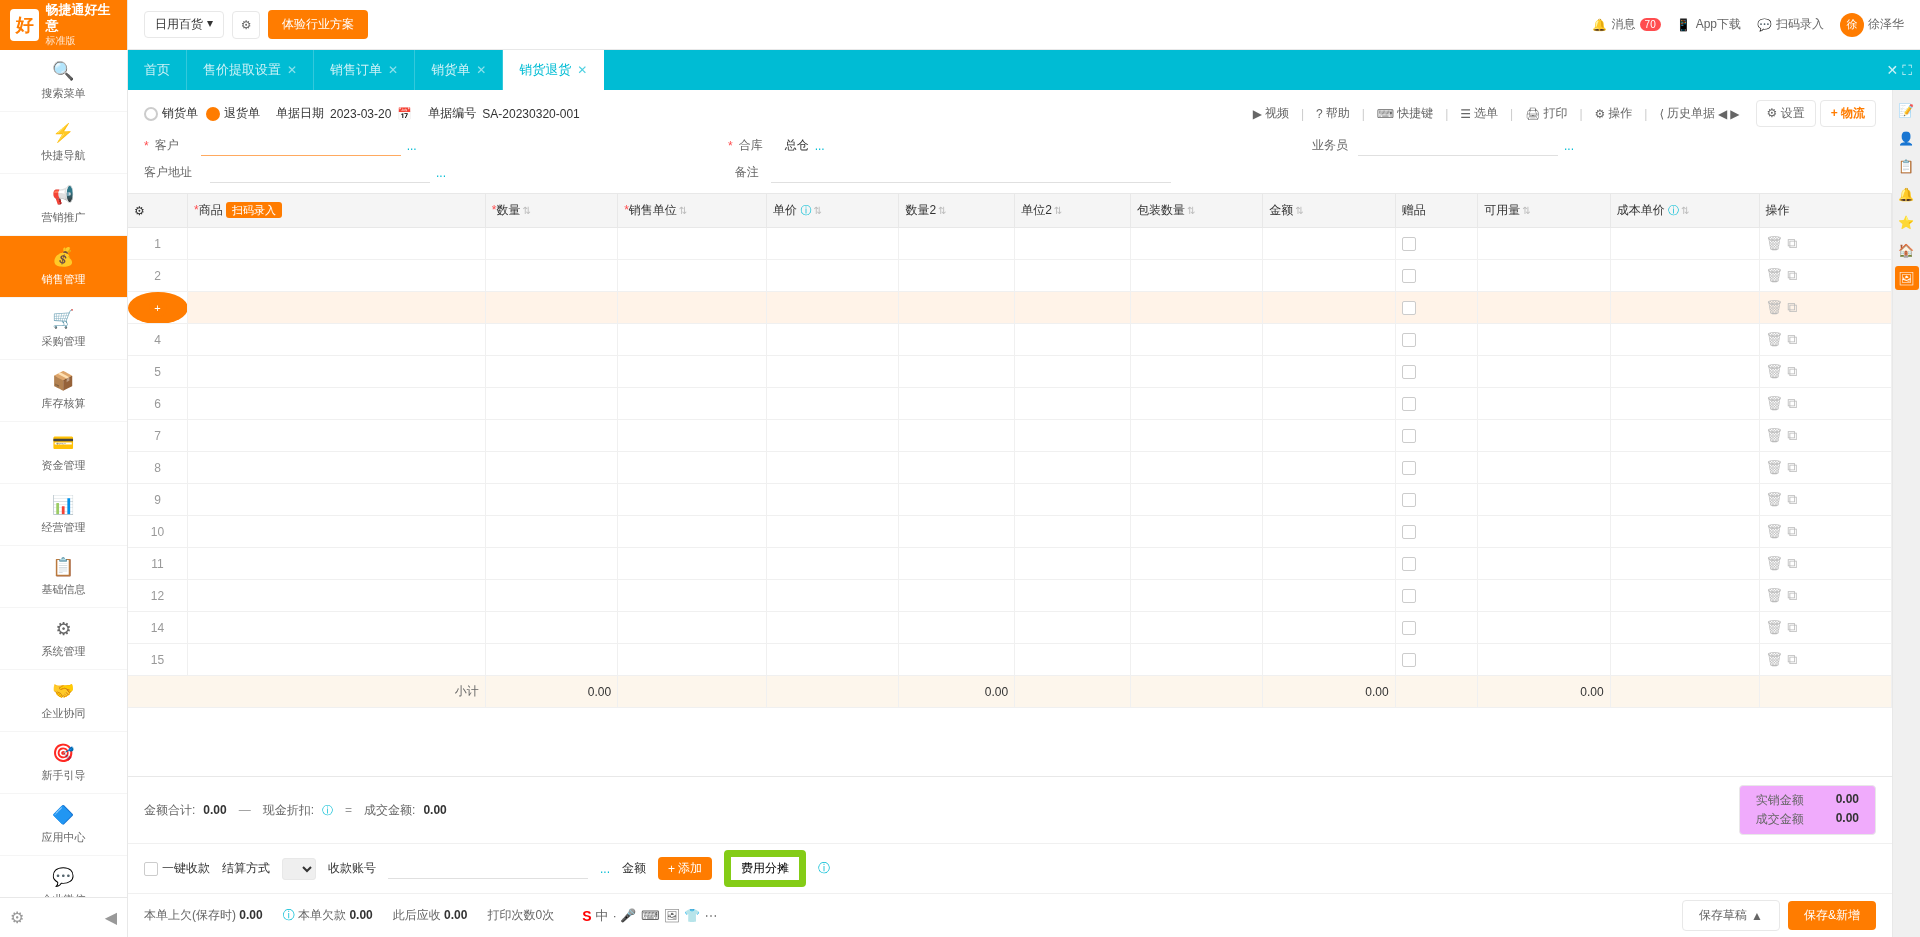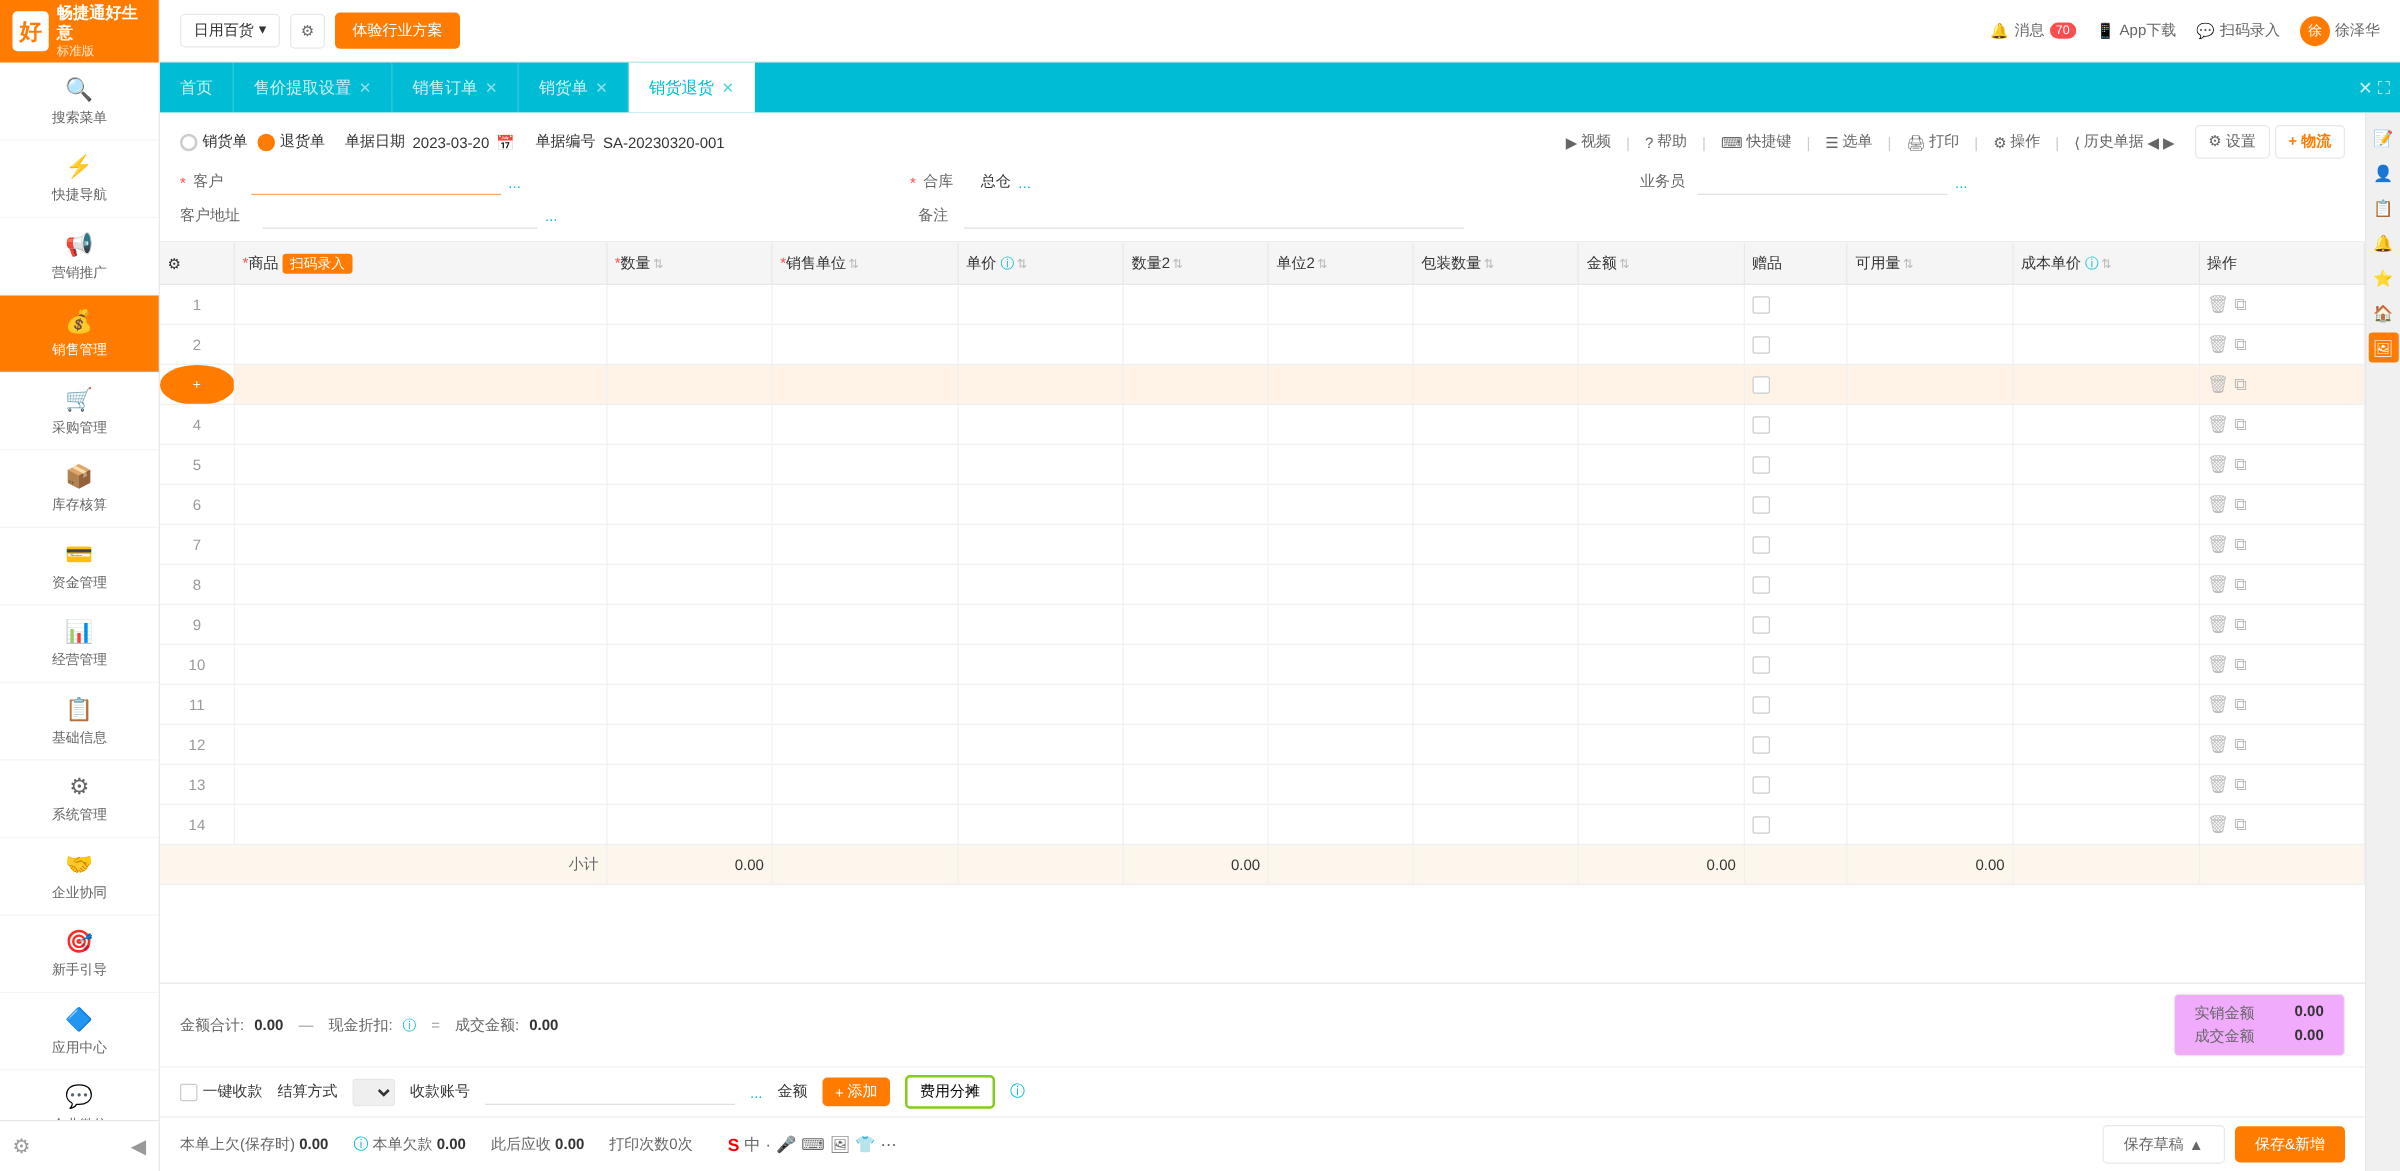--- a/index.html
+++ b/index.html
@@ -619,44 +619,44 @@
       <td></td>
       <td></td>
       <td>
         <div class="action-btns">
           <span class="action-btn">🗑</span>
           <span class="action-btn">⧉</span>
         </div>
       </td>
     </tr>
                 <tr>
-        <td class="row-num">13</td>
-        <td></td>
-
-      <td></td>
-      <td></td>
-      <td></td>
-      <td></td>
-      <td></td>
-      <td></td>
-      <td></td>
-      <td class="checkbox-cell">
-                    <div class="cb"></div>
-                  </td>
-      <td></td>
-      <td></td>
-      <td>
-        <div class="action-btns">
-          <span class="action-btn">🗑</span>
-          <span class="action-btn">⧉</span>
-        </div>
-      </td>
-    </tr>
-                <tr>
         <td class="row-num">14</td>
+        <td></td>
+
+      <td></td>
+      <td></td>
+      <td></td>
+      <td></td>
+      <td></td>
+      <td></td>
+      <td></td>
+      <td class="checkbox-cell">
+                    <div class="cb"></div>
+                  </td>
+      <td></td>
+      <td></td>
+      <td>
+        <div class="action-btns">
+          <span class="action-btn">🗑</span>
+          <span class="action-btn">⧉</span>
+        </div>
+      </td>
+    </tr>
+                <tr>
+        <td class="row-num">15</td>
         <td></td>
 
       <td></td>
       <td></td>
       <td></td>
       <td></td>
       <td></td>
       <td></td>
       <td></td>
       <td class="checkbox-cell">
@@ -730,21 +730,21 @@
           <span>结算方式</span>
           <select class="select-mini"></select>
           <span>收款账号</span>
           <input class="field-input" style="min-width: 100px;">
           <span class="field-ellipsis">...</span>
           <span>金额</span>
           <button style="background:#ff7c00;color:#fff;border:none;padding:3px 10px;border-radius:4px;cursor:pointer;font-size:12px;display:flex;align-items:center;gap:3px;">
             <span>+</span>
             <span>添加</span>
           </button>
-          <button style="background:#fff;border:2px solid #84cc16;padding:3px 10px;border-radius:4px;cursor:pointer;font-size:12px;">费用分摊</button>
+          <button style="background:#fff;border:7px solid #84cc16;padding:3px 10px;border-radius:4px;cursor:pointer;font-size:12px;">费用分摊</button>
           <span style="color:#00bcd4;">ⓘ</span>
         </div>
 
         <div style="display:flex; align-items:center; padding:6px 16px; gap:20px; font-size:12px; color:#666;">
           <div>
             <span>本单上欠(保存时)</span>
             <span style="font-weight:bold;color:#333;">0.00</span>
           </div>
           <div>
             <span style="color:#00bcd4;">ⓘ</span>

